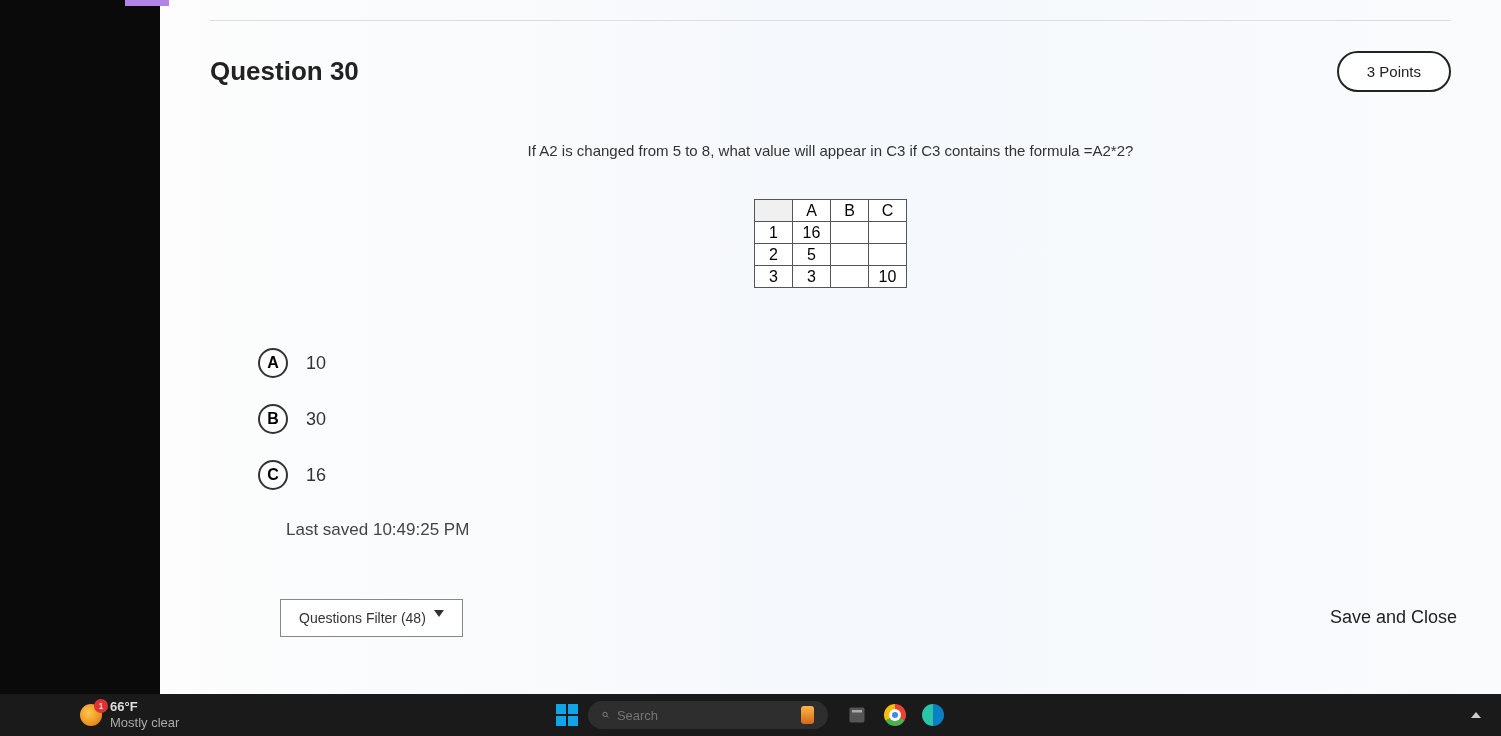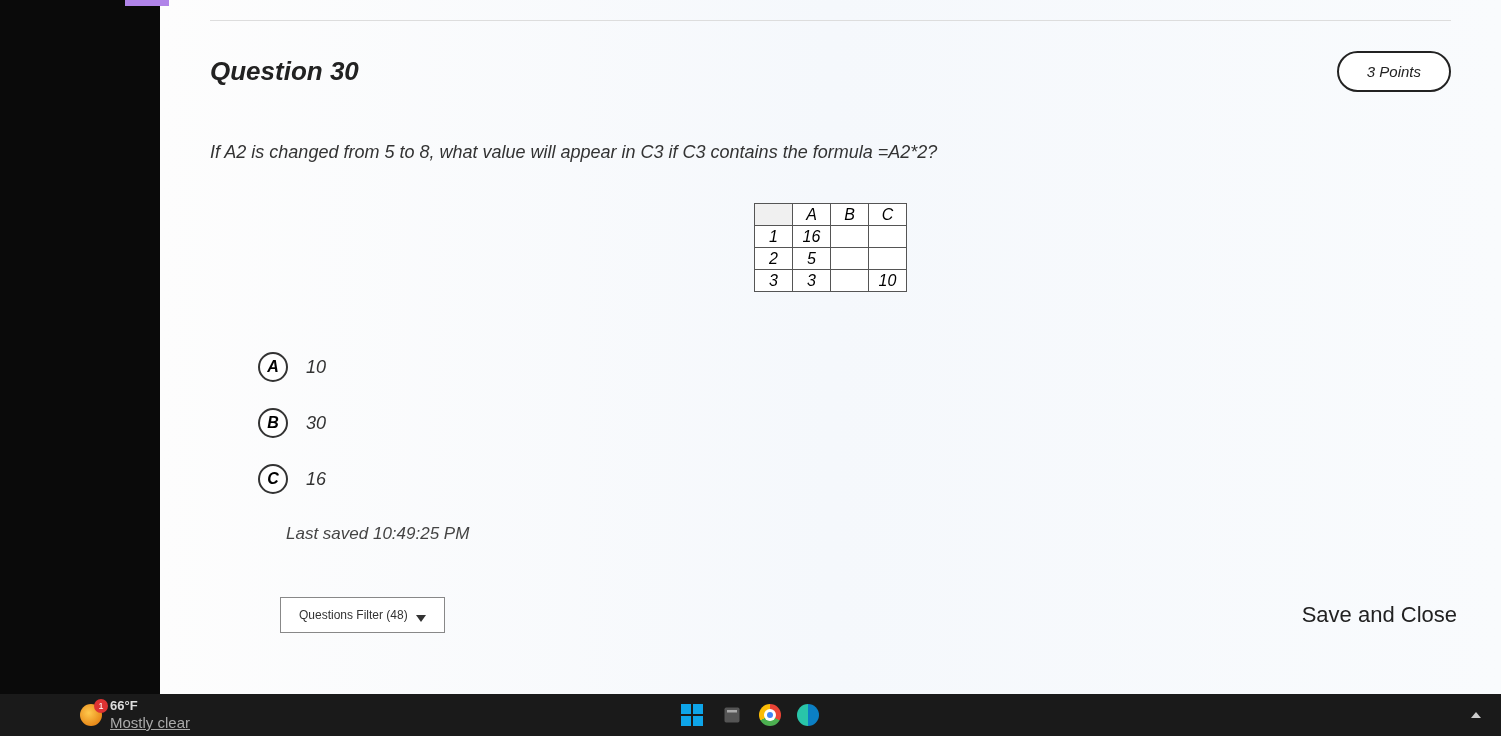--- a/index.html
+++ b/index.html
@@ -26,21 +26,20 @@
     position: absolute;
     left: -35px; top: -10px;
     width: 44px; height: 16px;
     background: #b084e8;
   }
   .question-card {
     position: absolute;
     left: 50px; top: 20px; right: 50px;
     padding-top: 30px;
     border-top: 1px solid #ddd;
-    font-style: italic;
   }
   .q-header {
     display: flex;
     justify-content: space-between;
     align-items: center;
     margin-bottom: 50px;
   }
   .q-title {
     font-size: 26px;
     font-weight: 700;
@@ -48,23 +47,24 @@
   }
   .points-badge {
     border: 2px solid #222;
     border-radius: 24px;
     padding: 10px 28px;
     font-size: 15px;
     color: #222;
     background: #fff;
   }
   .q-text {
-    font-size: 18px;
+    font-size: 15px;
     color: #333;
     margin-bottom: 40px;
+    text-align: center;
   }
   .spreadsheet-wrap {
     display: flex;
     justify-content: center;
     margin-bottom: 60px;
   }
   table.sheet {
     border-collapse: collapse;
     background: #fff;
   }
@@ -113,34 +113,34 @@
     bottom: 56px;
     right: 20px;
     display: flex;
     justify-content: space-between;
     align-items: center;
   }
   .filter-btn {
     border: 1px solid #888;
     background: #fff;
     padding: 10px 18px;
-    font-size: 12px;
+    font-size: 14px;
     color: #333;
     display: flex;
-    align-items: flex-end;
+    align-items: flex-start;
     gap: 8px;
   }
   .caret-down {
     width: 0; height: 0;
     border-left: 5px solid transparent;
     border-right: 5px solid transparent;
     border-top: 7px solid #333;
   }
   .save-close {
-    font-size: 22px;
+    font-size: 18px;
     color: #222;
     padding: 10px 24px;
     background: transparent;
     border: none;
   }
   
   .taskbar {
     position: absolute;
     left: 0; right: 0; bottom: 0;
     height: 42px;
@@ -169,21 +169,21 @@
     background: #d33;
     border-radius: 50%;
     color: #fff;
     font-size: 9px;
     display: flex;
     align-items: center;
     justify-content: center;
   }
   .weather-text { line-height: 1.2; }
   .weather-temp { font-size: 13px; font-weight: 600; }
-  .weather-desc { font-size: 15px; color: #aaa; text-decoration: underline; }
+  .weather-desc { font-size: 13px; color: #aaa; }
   .task-center {
     position: absolute;
     left: 50%;
     transform: translateX(-50%);
     display: flex;
     align-items: center;
     gap: 10px;
   }
   .win-logo {
     width: 22px; height: 22px;
@@ -336,20 +336,28 @@
     </div>
   </div>
 
   <div class="task-center">
     <div class="win-logo">
       <span></span>
         <span></span>
         <span></span>
         <span></span>
     </div>
+    <div class="search-box">
+      <svg class="search-icon-svg" viewBox="0 0 24 24" fill="none" stroke="#aaa" stroke-width="2">
+          <circle cx="10" cy="10" r="7"></circle>
+          <line x1="20" y1="20" x2="15" y2="15"></line>
+        </svg>
+      <input type="text" placeholder="Search" style="">
+      <div class="search-end"></div>
+    </div>
     <div class="task-icons">
       <div class="tb-icon">
         <svg width="20" height="20" viewBox="0 0 24 24">
             <rect x="3" y="3" width="18" height="18" rx="2" fill="#555"></rect>
             <rect x="6" y="6" width="12" height="3" fill="#aaa"></rect>
           </svg>
       </div>
       <div class="tb-icon">
         <div class="chrome-circ"></div>
       </div>

